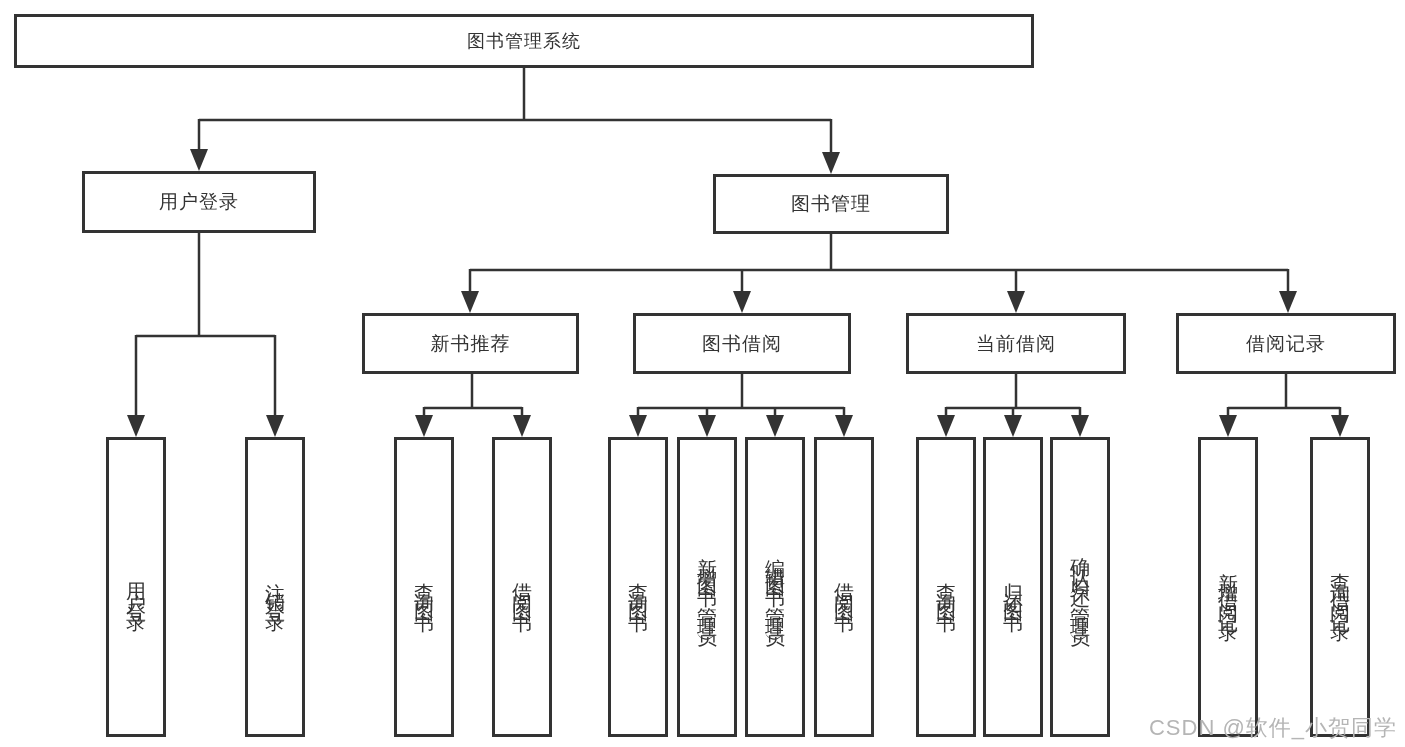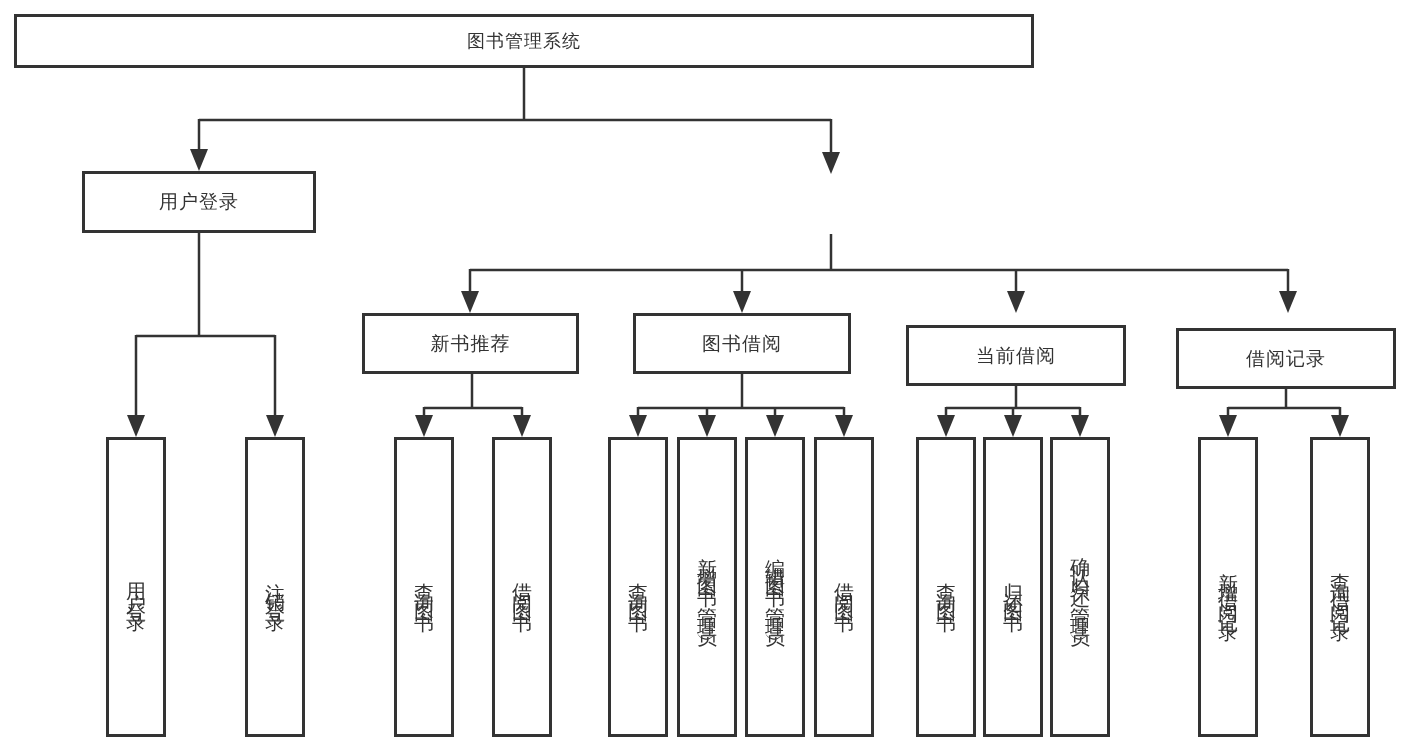--- a/index.html
+++ b/index.html
@@ -122,38 +122,40 @@
       <line x1="1228" y1="407" x2="1228" y2="417"></line>
       <polygon points="1219,415 1237,415 1228,437"></polygon>
       <line x1="1340" y1="407" x2="1340" y2="417"></line>
       <polygon points="1331,415 1349,415 1340,437"></polygon>
     </g>
   </svg>
 
   <div class="node h-node root-node" style="left:14px;top:14px;width:1020px;height:54px;">图书管理系统</div>
 
   <div class="node h-node" style="left:82px;top:171px;width:234px;height:62px;">用户登录</div>
+  <div class="node h-node" style="left:713px;top:174px;width:236px;height:60px;">图书管理</div>
 
   <div class="node h-node" style="left:362px;top:313px;width:217px;height:61px;">新书推荐</div>
   <div class="node h-node" style="left:633px;top:313px;width:218px;height:61px;text-align:center;">图书借阅</div>
-  <div class="node h-node" style="left:906px;top:313px;width:220px;height:61px;margin-top:12px;">当前借阅</div>
-  <div class="node h-node" style="left:1176px;top:313px;width:220px;height:61px;margin-top:15px;">借阅记录</div>
+  <div class="node h-node" style="left:906px;top:313px;width:220px;height:61px;">当前借阅</div>
+  <div class="node h-node" style="left:1176px;top:313px;width:220px;height:61px;">借阅记录</div>
 
   <div class="node leaf" style="left:106px;top:437px;width:60px;height:300px;">用户登录</div>
   <div class="node leaf" style="left:245px;top:437px;width:60px;height:300px;">注销登录</div>
 
   <div class="node leaf" style="left:394px;top:437px;width:60px;height:300px;">查询图书</div>
   <div class="node leaf" style="left:492px;top:437px;width:60px;height:300px;">借阅图书</div>
 
   <div class="node leaf" style="left:608px;top:437px;width:60px;height:300px;">查询图书</div>
   <div class="node leaf" style="left:677px;top:437px;width:60px;height:300px;">新增图书（管理员）</div>
   <div class="node leaf" style="left:745px;top:437px;width:60px;height:300px;">编辑图书（管理员）</div>
   <div class="node leaf" style="left:814px;top:437px;width:60px;height:300px;">借阅图书</div>
 
   <div class="node leaf" style="left:916px;top:437px;width:60px;height:300px;">查询图书</div>
   <div class="node leaf" style="left:983px;top:437px;width:60px;height:300px;">归还图书</div>
   <div class="node leaf" style="left:1050px;top:437px;width:60px;height:300px;">确认归还（管理员）</div>
 
   <div class="node leaf" style="left:1198px;top:437px;width:60px;height:300px;">新增借阅记录</div>
   <div class="node leaf" style="left:1310px;top:437px;width:60px;height:300px;">查询借阅记录</div>
 
+  <div class="watermark">CSDN @软件_小贺同学</div>
 
 </div>
 
 </body></html>

